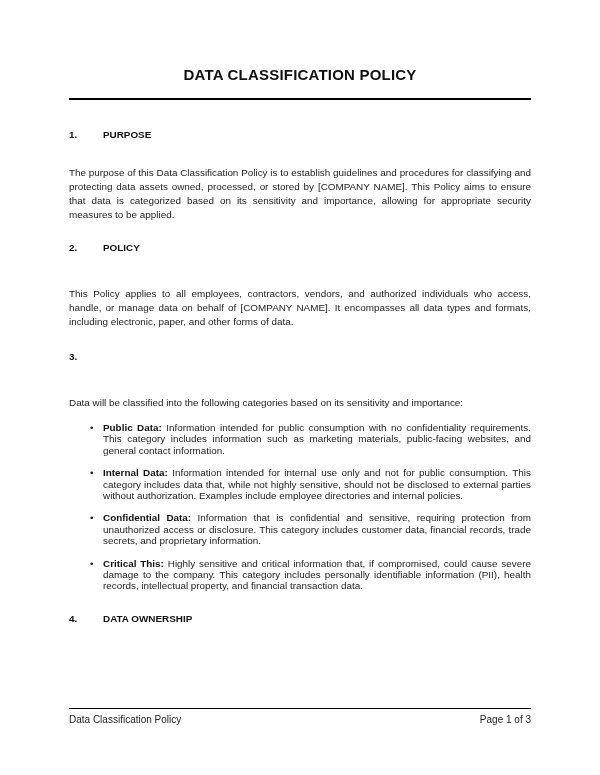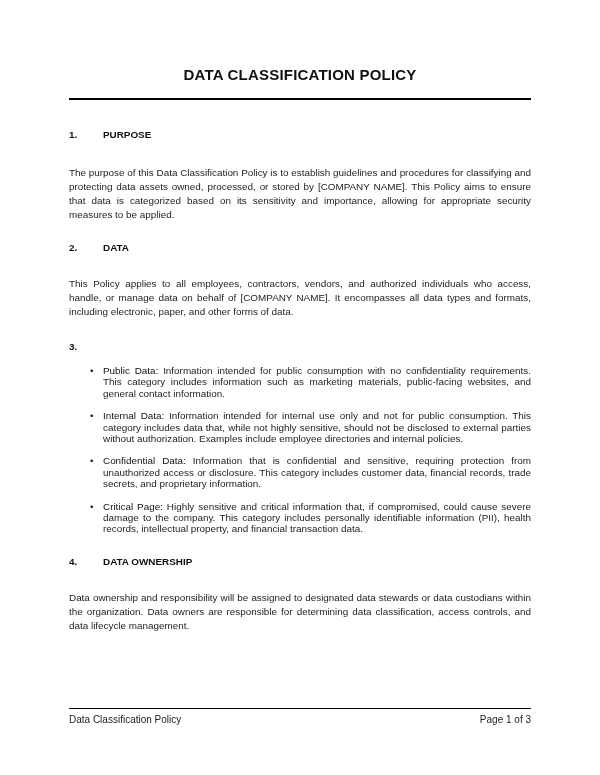--- a/index.html
+++ b/index.html
@@ -55,21 +55,21 @@
   .h3m { margin-top: 22px; }
   .h4m { margin-top: 21px; }
   .para {
     margin: 0;
     font-size: 9.9px;
     line-height: 14px;
     text-align: justify;
     color: #1c1c1c;
   }
   .p1m { margin-top: 25px; }
-  .p2m { margin-top: 23px; }
+  .p2m { margin-top: 33px; }
   .bullets {
     list-style: none;
     margin: 12px 0 0 0;
     padding: 0;
   }
   .bullets li {
     display: flex;
     margin-left: 21px;
     font-size: 9.9px;
     line-height: 11.4px;
@@ -79,21 +79,21 @@
   }
   .bullet-marker {
     width: 13px;
     flex-shrink: 0;
     font-size: 9.9px;
   }
   .bullet-body {
     flex: 1;
     text-align: justify;
   }
-  .bold { font-weight: normal; color: #111; }
+  .bold { font-weight: bold; color: #111; }
   .footer {
     position: absolute;
     left: 69px;
     right: 69px;
     top: 708px;
     border-top: 1px solid #000;
     padding-top: 5px;
     display: flex;
     justify-content: space-between;
     font-size: 10px;
@@ -111,52 +111,52 @@
     <hr class="title-rule">
 
     <div class="sec-heading h1m">
       <span class="sec-num">1.</span>
       <span>PURPOSE</span>
     </div>
     <p class="para p1m">The purpose of this Data Classification Policy is to establish guidelines and procedures for classifying and protecting data assets owned, processed, or stored by [COMPANY NAME]. This Policy aims to ensure that data is categorized based on its sensitivity and importance, allowing for appropriate security measures to be applied.</p>
 
     <div class="sec-heading h2m">
       <span class="sec-num">2.</span>
-      <span>DATA</span>
+      <span>POLICY</span>
     </div>
     <p class="para p2m">This Policy applies to all employees, contractors, vendors, and authorized individuals who access, handle, or manage data on behalf of [COMPANY NAME]. It encompasses all data types and formats, including electronic, paper, and other forms of data.</p>
 
     <div class="sec-heading h3m">
       <span class="sec-num">3.</span>
     </div>
+    <p class="para p2m">Data will be classified into the following categories based on its sensitivity and importance:</p>
 
     <ul class="bullets">
       <li>
         <span class="bullet-marker">•</span>
         <span class="bullet-body"><span class="bold">Public Data:</span> <span>Information intended for public consumption with no confidentiality requirements. This category includes information such as marketing materials, public-facing websites, and general contact information.</span></span>
       </li>
       <li>
         <span class="bullet-marker">•</span>
         <span class="bullet-body"><span class="bold">Internal Data:</span> <span>Information intended for internal use only and not for public consumption. This category includes data that, while not highly sensitive, should not be disclosed to external parties without authorization. Examples include employee directories and internal policies.</span></span>
       </li>
       <li>
         <span class="bullet-marker">•</span>
         <span class="bullet-body"><span class="bold">Confidential Data:</span> <span>Information that is confidential and sensitive, requiring protection from unauthorized access or disclosure. This category includes customer data, financial records, trade secrets, and proprietary information.</span></span>
       </li>
       <li>
         <span class="bullet-marker">•</span>
-        <span class="bullet-body"><span class="bold">Critical Page:</span> <span>Highly sensitive and critical information that, if compromised, could cause severe damage to the company. This category includes personally identifiable information (PII), health records, intellectual property, and financial transaction data.</span></span>
+        <span class="bullet-body"><span class="bold">Critical This:</span> <span>Highly sensitive and critical information that, if compromised, could cause severe damage to the company. This category includes personally identifiable information (PII), health records, intellectual property, and financial transaction data.</span></span>
       </li>
     </ul>
 
     <div class="sec-heading h4m">
       <span class="sec-num">4.</span>
       <span>DATA OWNERSHIP</span>
     </div>
-    <p class="para p2m">Data ownership and responsibility will be assigned to designated data stewards or data custodians within the organization. Data owners are responsible for determining data classification, access controls, and data lifecycle management.</p>
 
   </div>
 
   <div class="footer">
     <span>Data Classification Policy</span>
     <span>Page 1 of 3</span>
   </div>
 </div>
 
 </body></html>

